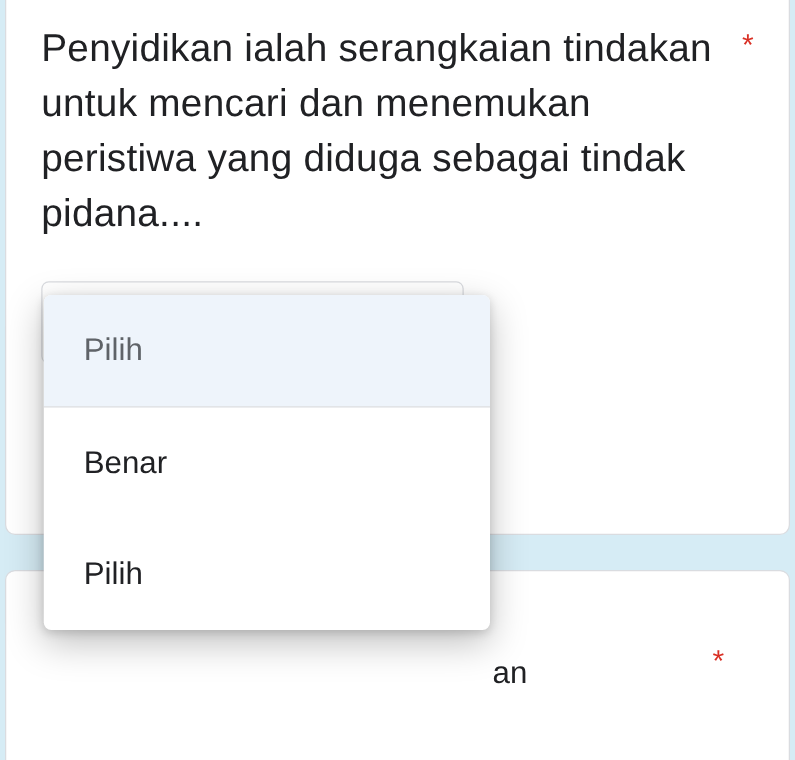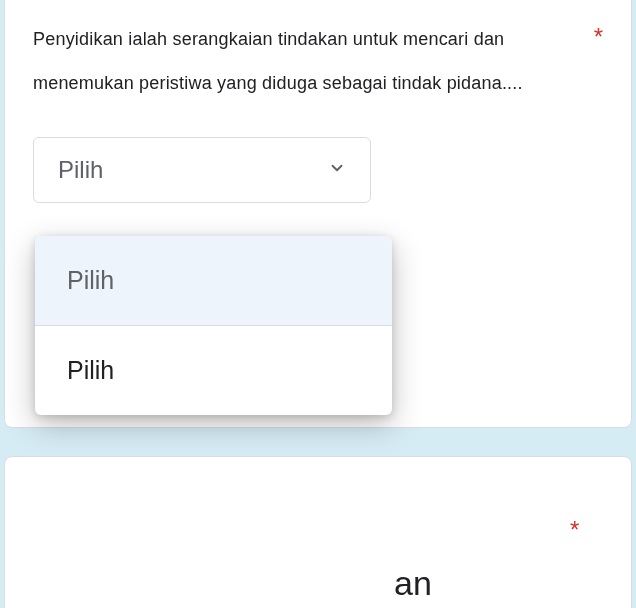--- a/index.html
+++ b/index.html
@@ -26,21 +26,21 @@
   }
   .card1 { top: -10px; height: 438px; }
   .card2 { top: 456px; height: 300px; }
 
   .qrow {
     display: flex;
     align-items: flex-start;
   }
   .qtext {
     flex: 1 1 auto;
-    font-size: 18px;
+    font-size: 31px;
     line-height: 44px;
     letter-spacing: 0.2px;
     color: #202124;
   }
   .req {
     flex: 0 0 auto;
     color: #d93025;
     font-size: 24px;
     line-height: 28px;
     margin-left: 24px;
@@ -100,22 +100,22 @@
   .frag1 {
     position: absolute;
     left: 394px;
     top: 510px;
     font-size: 27px;
     color: #202124;
   }
   .frag2 {
     position: absolute;
     left: 394px;
-    top: 564px;
-    font-size: 34px;
+    top: 524px;
+    font-size: 25px;
     color: #202124;
   }
   .req2 {
     position: absolute;
     left: 570px;
     top: 516px;
     color: #d93025;
     font-size: 24px;
   }
 </style>
@@ -141,16 +141,17 @@
   </div>
 
   <div class="card card2"></div>
 
   <span class="frag2">an</span>
   <span class="req2">*</span>
 
   <div class="menu">
     <div class="item placeholder">Pilih</div>
     <div class="divider"></div>
+    <div class="item">Benar</div>
     <div class="item">Pilih</div>
   </div>
 
 </div>
 
 </body></html>

